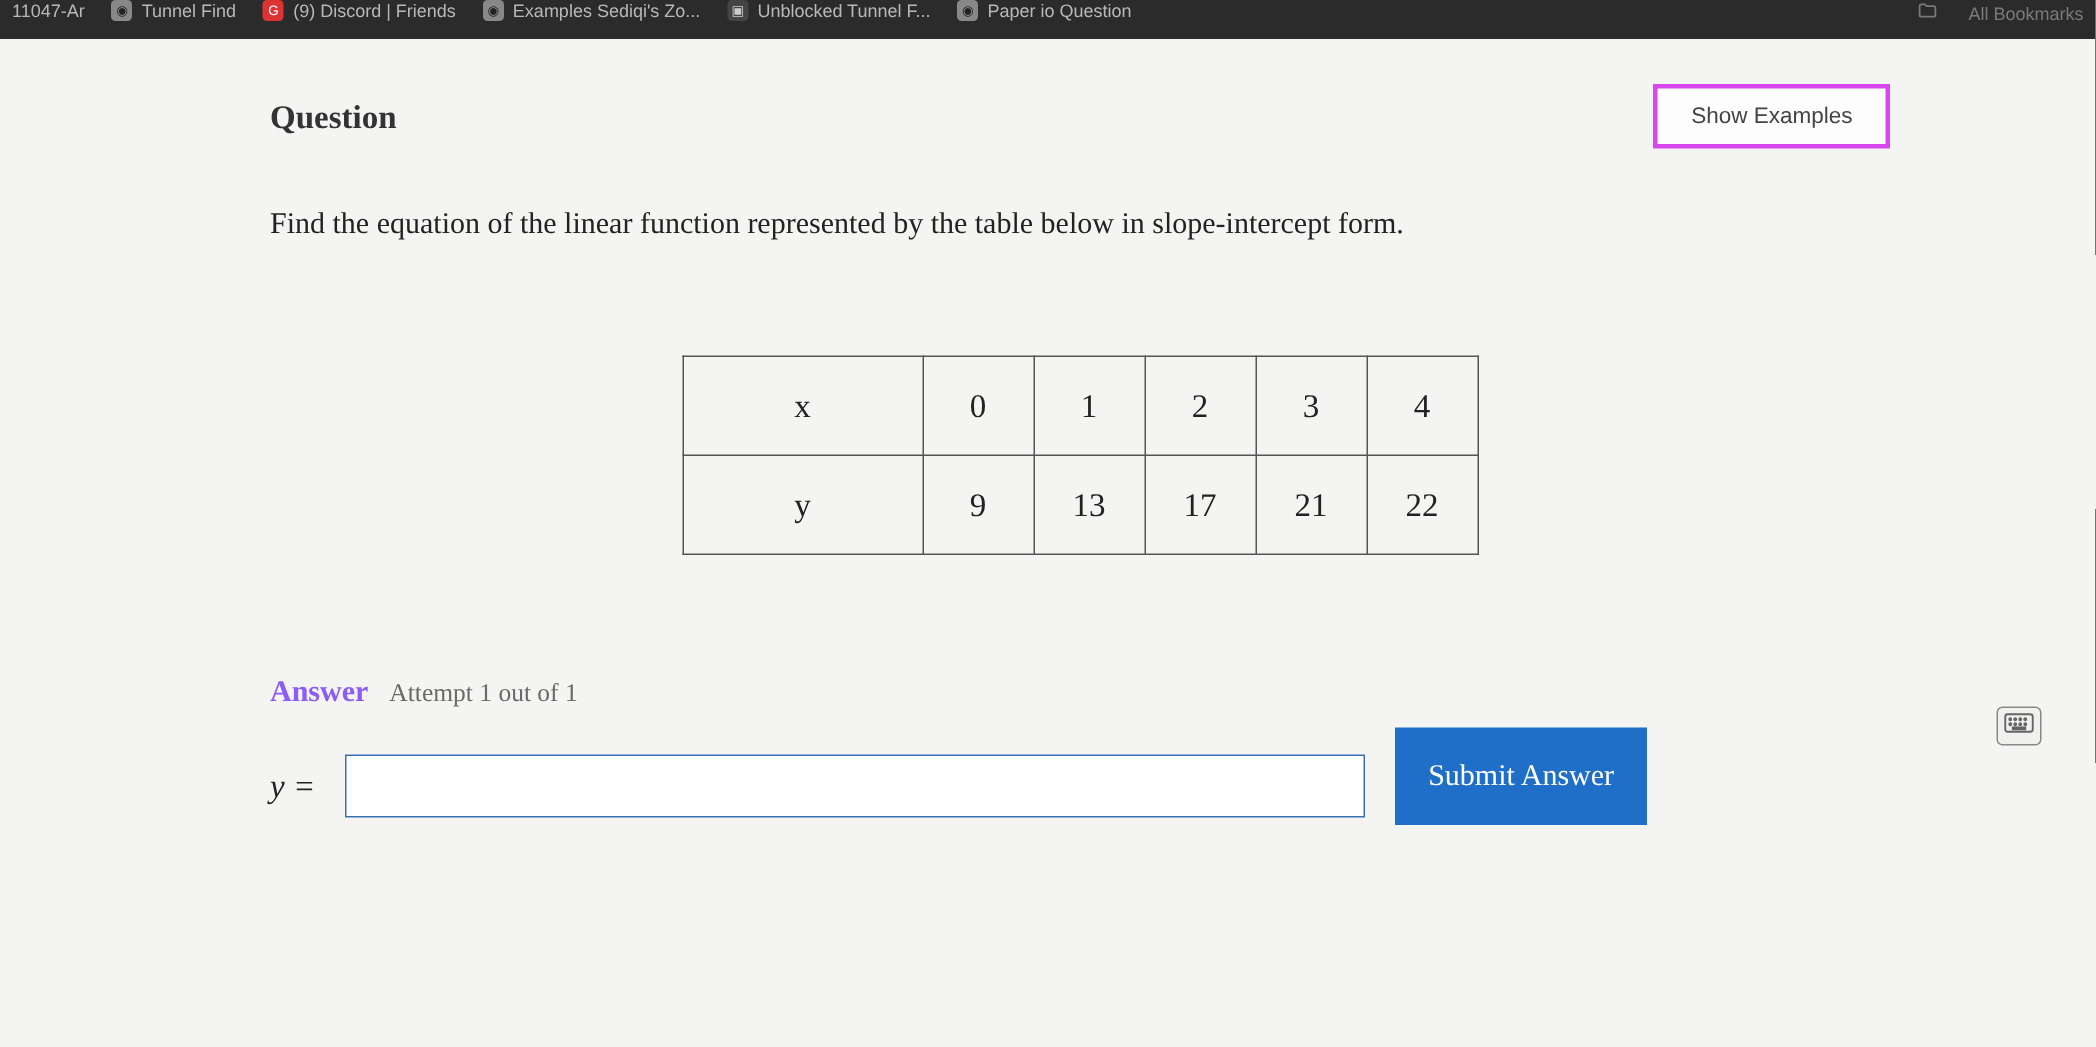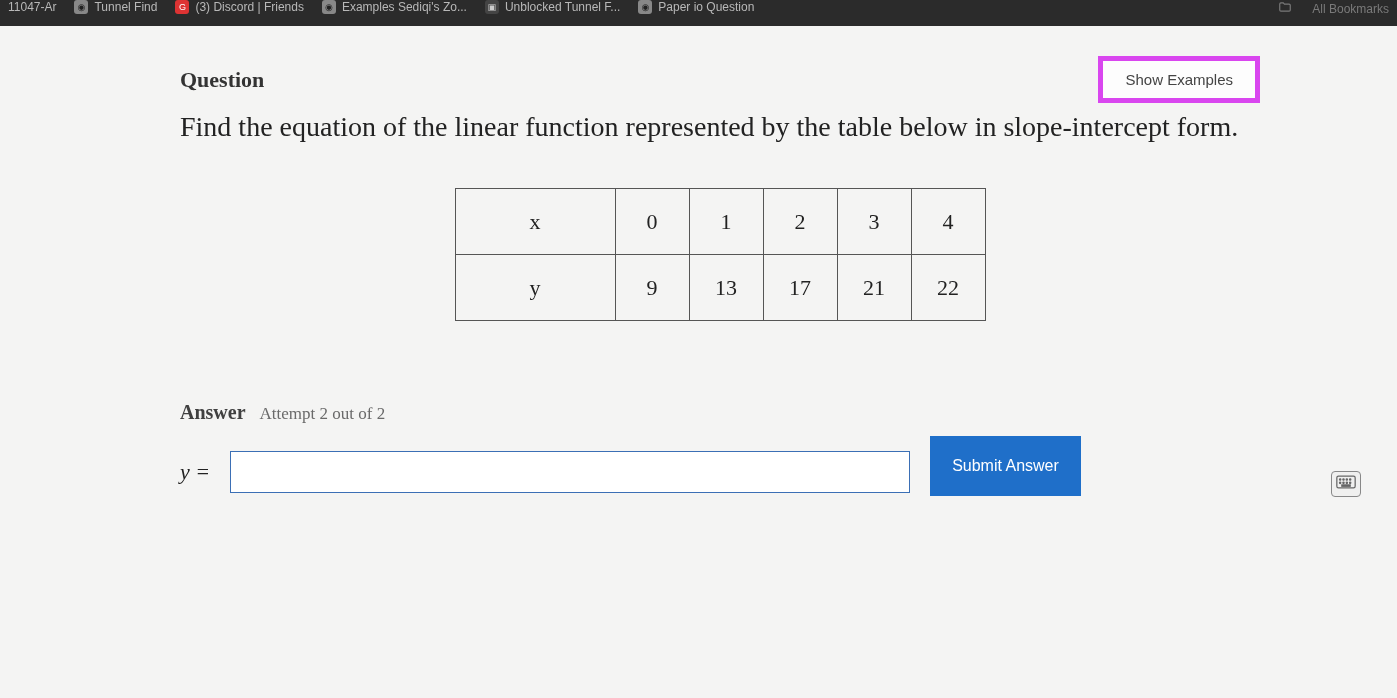--- a/index.html
+++ b/index.html
@@ -64,41 +64,41 @@
     background: #0e0e0e;
   }
   .content {
     max-width: 1080px;
     margin-left: 140px;
   }
   .question-header {
     display: flex;
     align-items: center;
     justify-content: space-between;
-    margin-bottom: 4px;
+    margin-bottom: 36px;
   }
   .question-title {
     font-size: 22px;
     font-weight: bold;
     color: #333;
   }
   .show-examples-btn {
     font-family: -apple-system, Arial, sans-serif;
     font-size: 15px;
     color: #444;
     background: #fdfdfd;
-    border: 5px solid #d946ef;
+    border: 3px solid #d946ef;
     padding: 10px 22px;
     cursor: pointer;
   }
   .prompt-text {
-    font-size: 28px;
+    font-size: 20px;
     color: #222;
     line-height: 1.4;
-    margin-bottom: 42px;
+    margin-bottom: 74px;
   }
   .data-table {
     border-collapse: collapse;
     margin: 0 auto 80px auto;
   }
   .data-table td {
     border: 1.5px solid #555;
     text-align: center;
     font-size: 22px;
     color: #222;
@@ -109,21 +109,21 @@
 
   .answer-row {
     display: flex;
     align-items: baseline;
     gap: 14px;
     margin-bottom: 18px;
   }
   .answer-label {
     font-size: 20px;
     font-weight: bold;
-    color: #404040;
+    color: #8b5cf6;
   }
   .attempt-text {
     font-size: 17px;
     color: #6a6a6a;
   }
   .input-row {
     display: flex;
     align-items: center;
     gap: 20px;
   }
@@ -139,22 +139,22 @@
     border: 1.5px solid #3b6fb5;
     background: #fff;
     font-size: 18px;
     padding: 0 10px;
     outline: none;
   }
   .submit-btn {
     background: #1f6fc9;
     color: #fff;
     border: none;
-    font-family: Liberation Sans, sans-serif;
-    font-size: 16px;
+    font-family: Liberation Serif, serif;
+    font-size: 20px;
     padding: 21px 22px;
     cursor: pointer;
     position: relative;
     top: -6px;
   }
   .keyboard-fab {
     position: absolute;
     right: 36px;
     top: 445px;
     width: 30px;
@@ -175,21 +175,21 @@
 <div class="bookmarks-bar">
   <div class="bookmark-item">
     <span>11047-Ar</span>
   </div>
   <div class="bookmark-item">
     <span class="bookmark-favicon fav-gray">◉</span>
     <span>Tunnel Find</span>
   </div>
   <div class="bookmark-item">
     <span class="bookmark-favicon fav-red">G</span>
-    <span>(3) Discord | Friends</span>
+    <span>(9) Discord | Friends</span>
   </div>
   <div class="bookmark-item">
     <span class="bookmark-favicon fav-gray">◉</span>
     <span>Examples Sediqi's Zo...</span>
   </div>
   <div class="bookmark-item">
     <span class="bookmark-favicon fav-dark">▣</span>
     <span>Unblocked Tunnel F...</span>
   </div>
   <div class="bookmark-item">
@@ -233,21 +233,21 @@
         <td class="val">13</td>
         <td class="val">17</td>
         <td class="val">21</td>
         <td class="val">22</td>
       </tr>
     </tbody>
       </table>
 
     <div class="answer-row">
       <span class="answer-label">Answer</span>
-      <span class="attempt-text">Attempt 2 out of 2</span>
+      <span class="attempt-text">Attempt 1 out of 1</span>
     </div>
 
     <div class="input-row">
       <span class="y-equals">y =</span>
       <input class="answer-input" type="text" value="" style="">
       <button class="submit-btn">Submit Answer</button>
     </div>
   </div>
 
   <div class="keyboard-fab">

